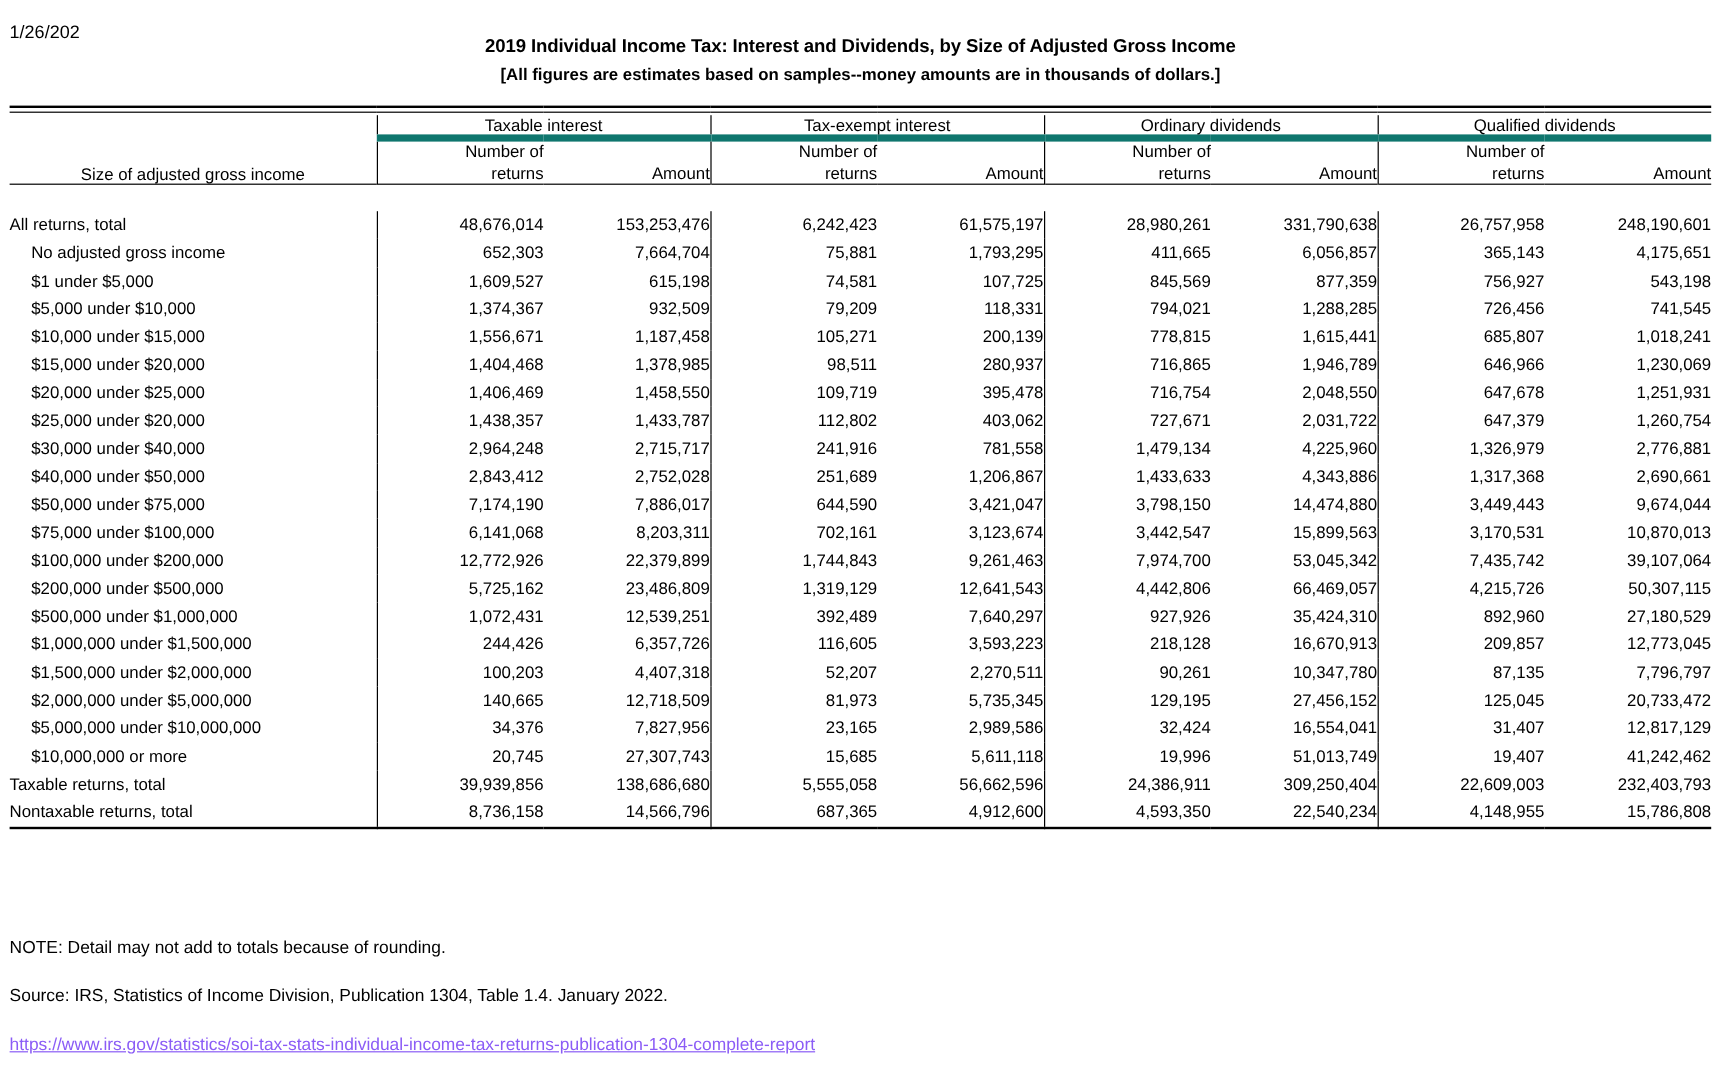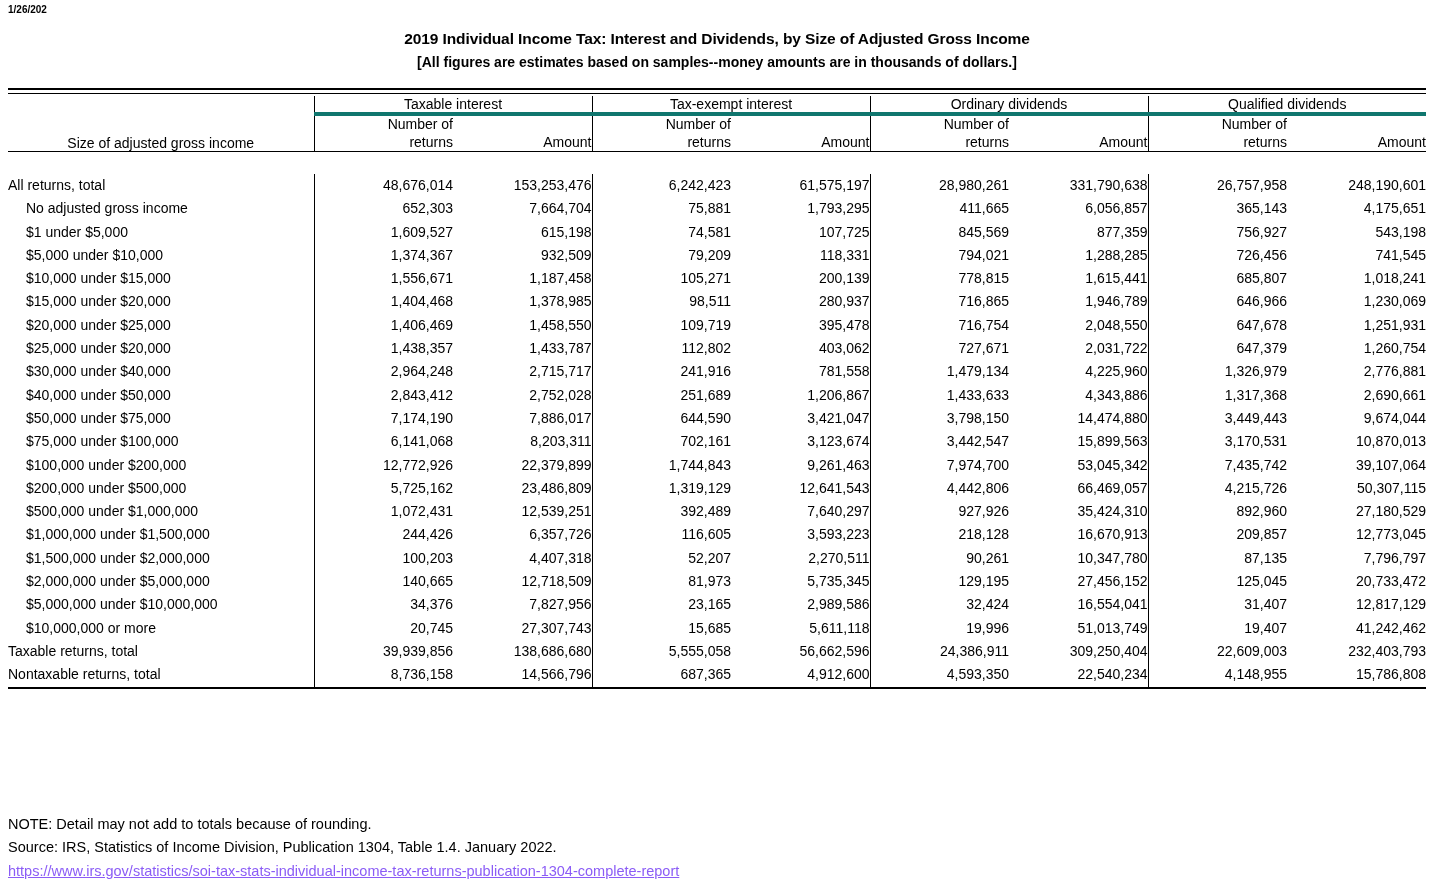--- a/index.html
+++ b/index.html
@@ -17,24 +17,24 @@
   }
   .page {
     width: 1434px;
     height: 891px;
     position: relative;
     box-sizing: border-box;
     padding: 0;
   }
   .date-stamp {
     position: absolute;
-    top: 4px;
+    top: 19px;
     left: 8px;
-    font-size: 10px;
-    font-weight: bold;
+    font-size: 15px;
+    font-weight: normal;
   }
   .titles {
     padding-top: 30px;
     text-align: center;
   }
   .doc-title {
     font-size: 15.5px;
     font-weight: bold;
     letter-spacing: -0.1px;
   }
@@ -71,21 +71,21 @@
   .rule-bottom td {
     border-top: 2px solid #000;
     height: 3px;
     font-size: 0;
     line-height: 0;
   }
   .hdr-group {
     text-align: center;
     font-size: 14px;
     padding: 6px 0 5px 0;
-    border-bottom: 4px solid #0f766e;
+    border-bottom: 6px solid #0f766e;
   }
   .hdr-sub {
     text-align: right;
     font-size: 14px;
     padding: 6px 0 7px 0;
     vertical-align: top;
     line-height: 1.25;
   }
   .hdr-stub {
     text-align: center;
@@ -123,20 +123,21 @@
   }
   .footnotes {
     position: absolute;
     left: 8px;
     bottom: 8px;
     font-size: 14.5px;
     line-height: 1.62;
   }
   .footnotes div {
     white-space: nowrap;
+    margin-top: 17px;
   }
   .link {
     color: #8b5cf6;
     text-decoration: underline;
   }
   .col-stub { width: 306px; }
   .col-num  { width: 139px; }
   .col-amt  { width: 139px; }
 </style>
 </head>

